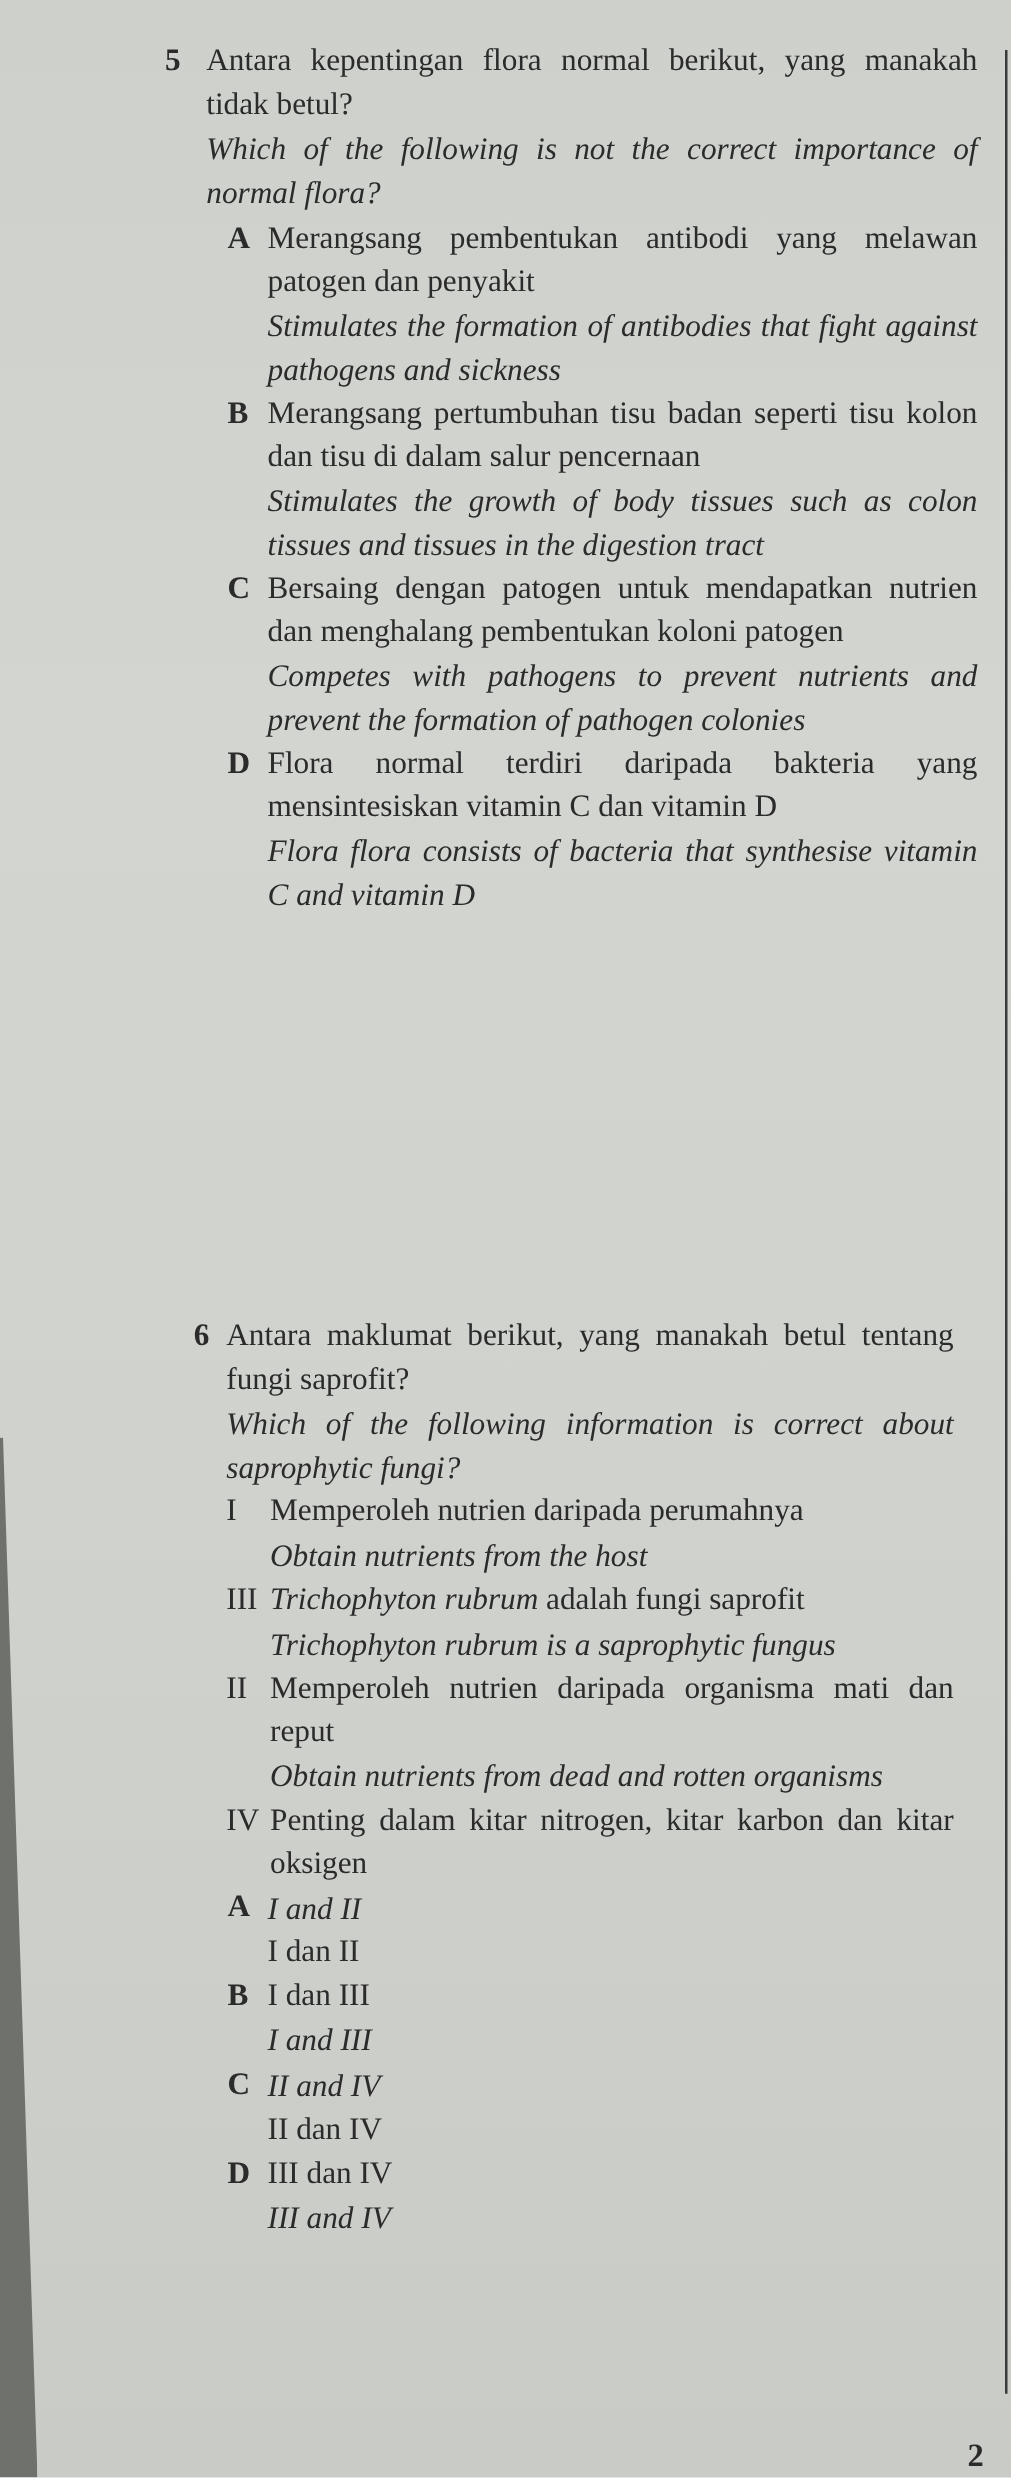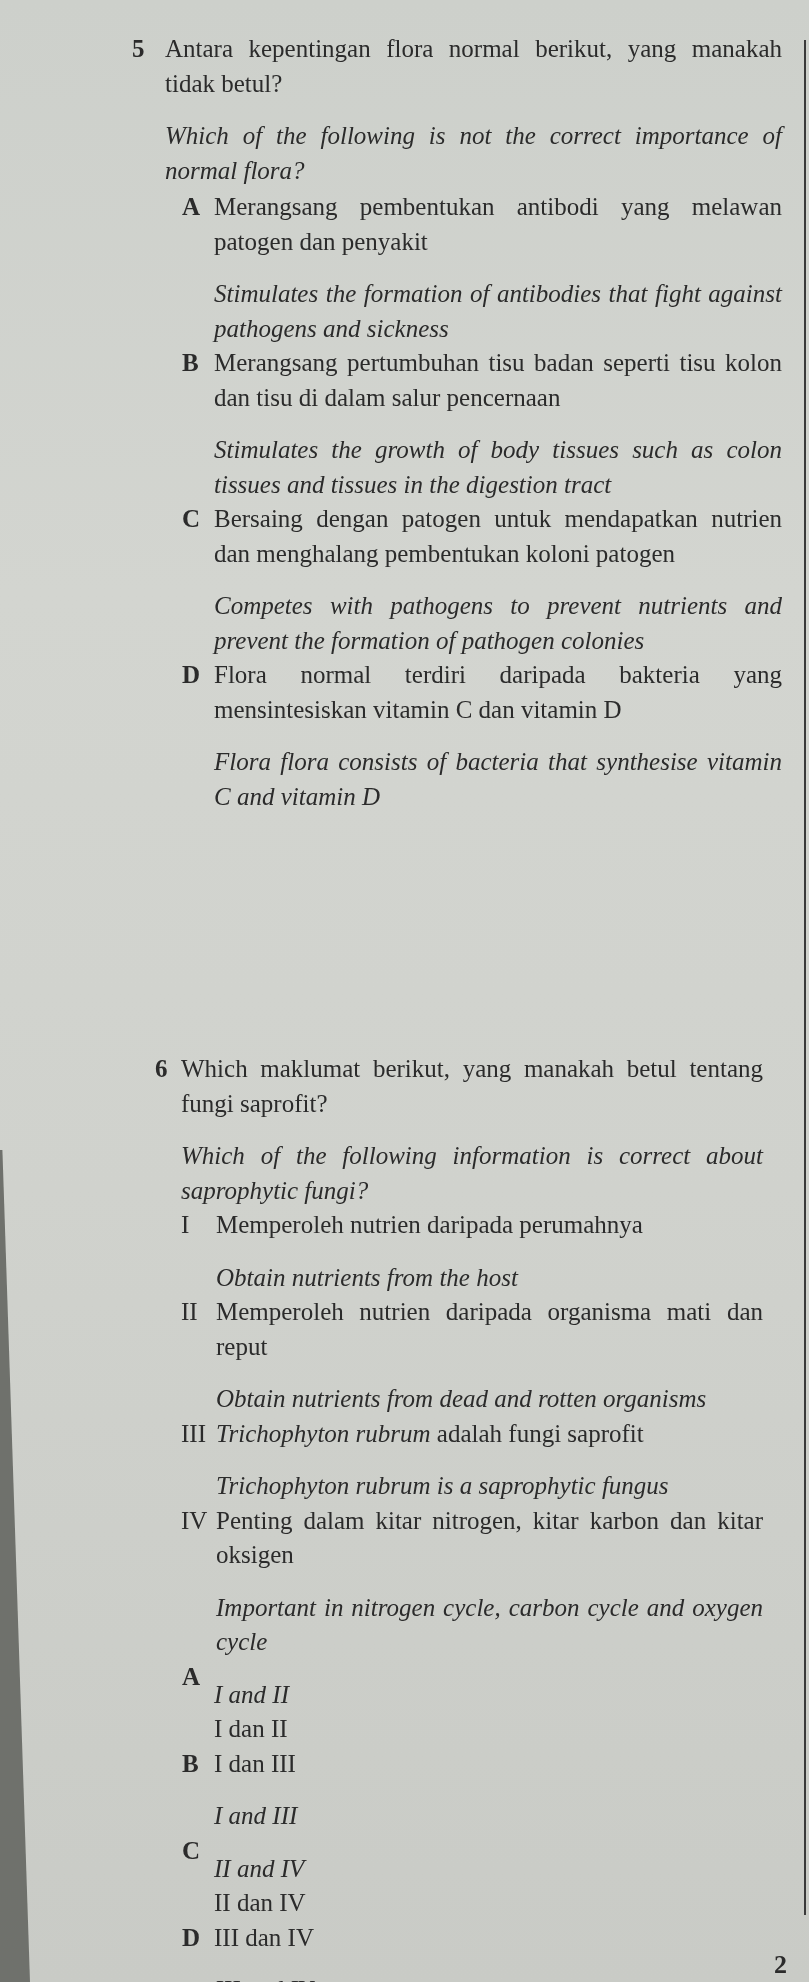--- a/index.html
+++ b/index.html
@@ -73,21 +73,21 @@
       text-align: justify;
     }
     .stmt-num {
       width: 35px;
       flex: none;
     }
     .p {
       margin: 0;
     }
     .p.mt {
-      margin-top: 18px;
+      margin-top: 2px;
     }
   </style>
 </head>
 <body>
 
 <div class="shadow-wedge"></div>
 <div class="margin-rule"></div>
 
 <div class="question" style="left:132px; top:32px; width:650px;">
   <div class="q-row">
@@ -128,54 +128,53 @@
       <p class="p">Flora normal terdiri daripada bakteria yang mensintesiskan vitamin C dan vitamin D</p>
       <p class="p en mt">Flora flora consists of bacteria that synthesise vitamin C and vitamin D</p>
     </div>
   </div>
 </div>
 
 <div class="question" style="left:155px; top:1052px; width:608px;">
   <div class="q-row">
     <span class="q-num" style="width:26px;">6</span>
     <div class="q-body">
-      <p class="p">Which maklumat berikut, yang manakah betul tentang fungi saprofit?</p>
+      <p class="p">Antara maklumat berikut, yang manakah betul tentang fungi saprofit?</p>
       <p class="p en mt">Which of the following information is correct about saprophytic fungi?</p>
     </div>
   </div>
 
   <div class="opt" style="margin-left:26px;">
     <span class="stmt-num">I</span>
     <div class="opt-body">
       <p class="p">Memperoleh nutrien daripada perumahnya</p>
       <p class="p en mt">Obtain nutrients from the host</p>
     </div>
   </div>
 
   <div class="opt" style="margin-left:26px;">
+    <span class="stmt-num">III</span>
+    <div class="opt-body">
+      <p class="p"><span class="en">Trichophyton rubrum</span> <span>adalah fungi saprofit</span></p>
+      <p class="p en mt">Trichophyton rubrum is a saprophytic fungus</p>
+    </div>
+  </div>
+
+  <div class="opt" style="margin-left:26px;">
     <span class="stmt-num">II</span>
     <div class="opt-body">
       <p class="p">Memperoleh nutrien daripada organisma mati dan reput</p>
       <p class="p en mt">Obtain nutrients from dead and rotten organisms</p>
     </div>
   </div>
 
   <div class="opt" style="margin-left:26px;">
-    <span class="stmt-num">III</span>
-    <div class="opt-body">
-      <p class="p"><span class="en">Trichophyton rubrum</span> <span>adalah fungi saprofit</span></p>
-      <p class="p en mt">Trichophyton rubrum is a saprophytic fungus</p>
-    </div>
-  </div>
-
-  <div class="opt" style="margin-left:26px;">
     <span class="stmt-num">IV</span>
     <div class="opt-body">
       <p class="p">Penting dalam kitar nitrogen, kitar karbon dan kitar oksigen</p>
-      <p class="p en mt">Important in nitrogen cycle, carbon cycle and oxygen cycle</p>
     </div>
   </div>
 
   <div class="opt" style="margin-left:27px;">
     <span class="opt-letter">A</span>
     <div class="opt-body">
       <p class="p en mt">I and II</p>
       <p class="p">I dan II</p>
     </div>
   </div>

